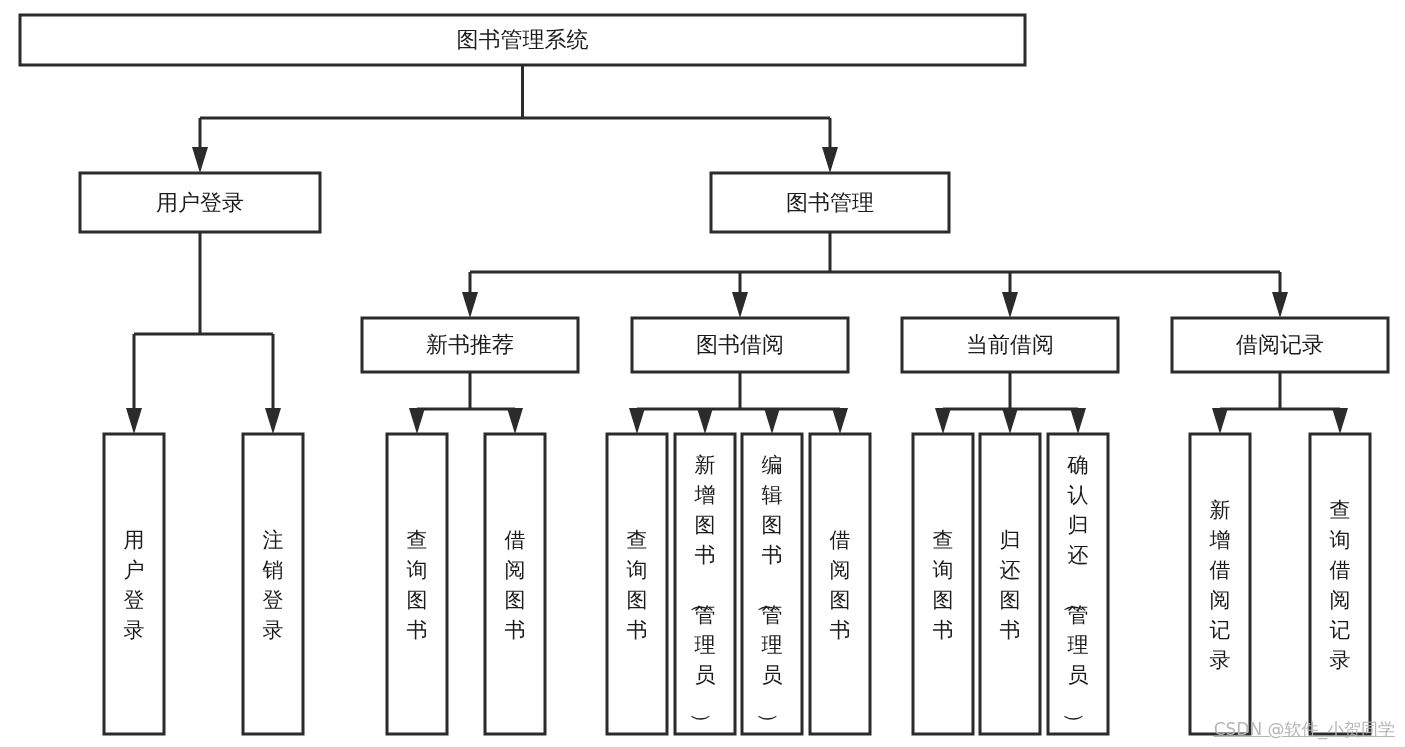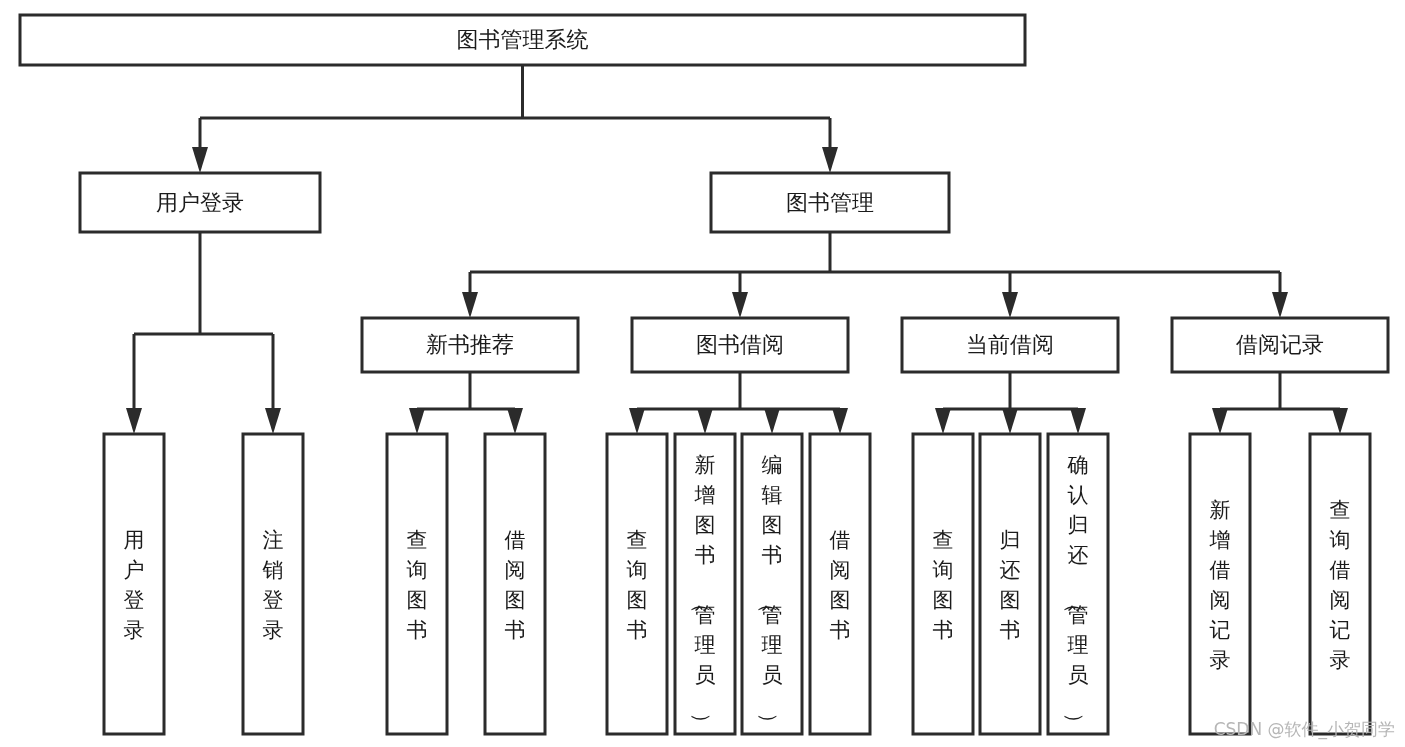--- a/index.html
+++ b/index.html
@@ -58,20 +58,21 @@
   }
   .watermark-text {
     position: absolute;
     right: 10px;
     bottom: 6px;
     font-family: "DejaVu Sans", "Liberation Sans", sans-serif;
     font-size: 17px;
     color: #b6b6b6;
     white-space: nowrap;
     user-select: none;
+    text-decoration: underline;
   }
 </style>
 </head>
 <body>
 
 <div id="diagram-root">
   <svg class="diagram-canvas" id="diagram-canvas" viewBox="0 0 1405 747" xmlns="http://www.w3.org/2000/svg">
       <g>
         <g>
           <line class="connector" x1="522.5" y1="65" x2="522.5" y2="118"></line>

